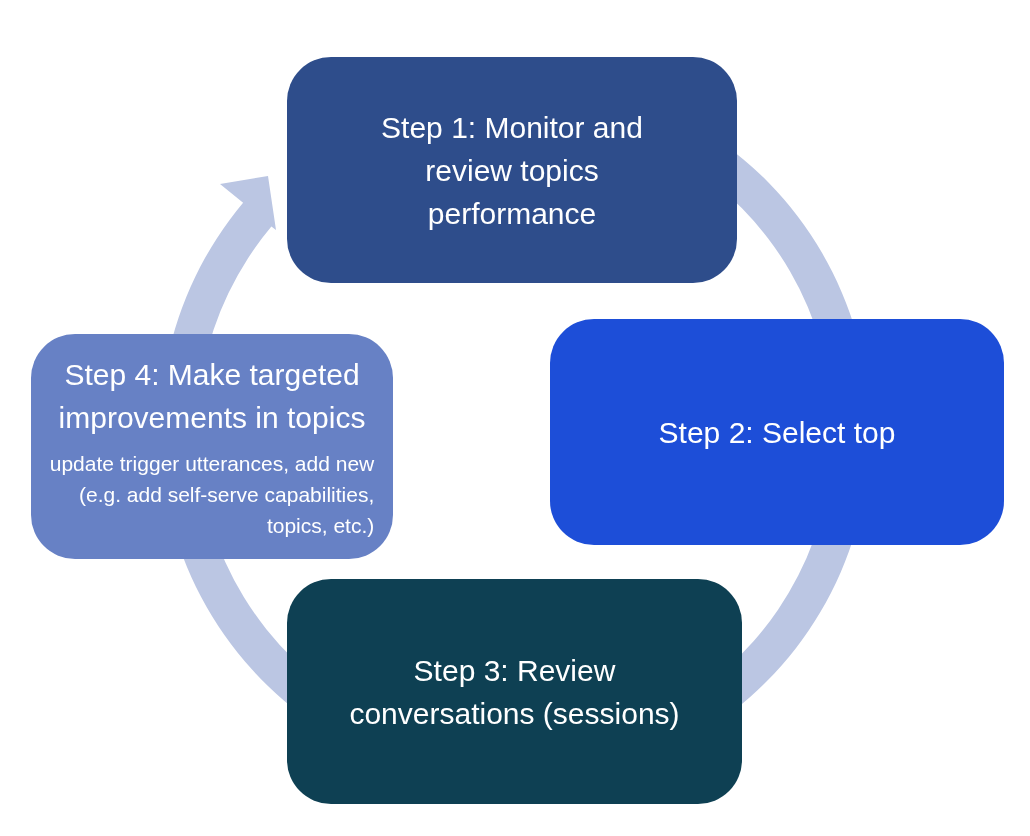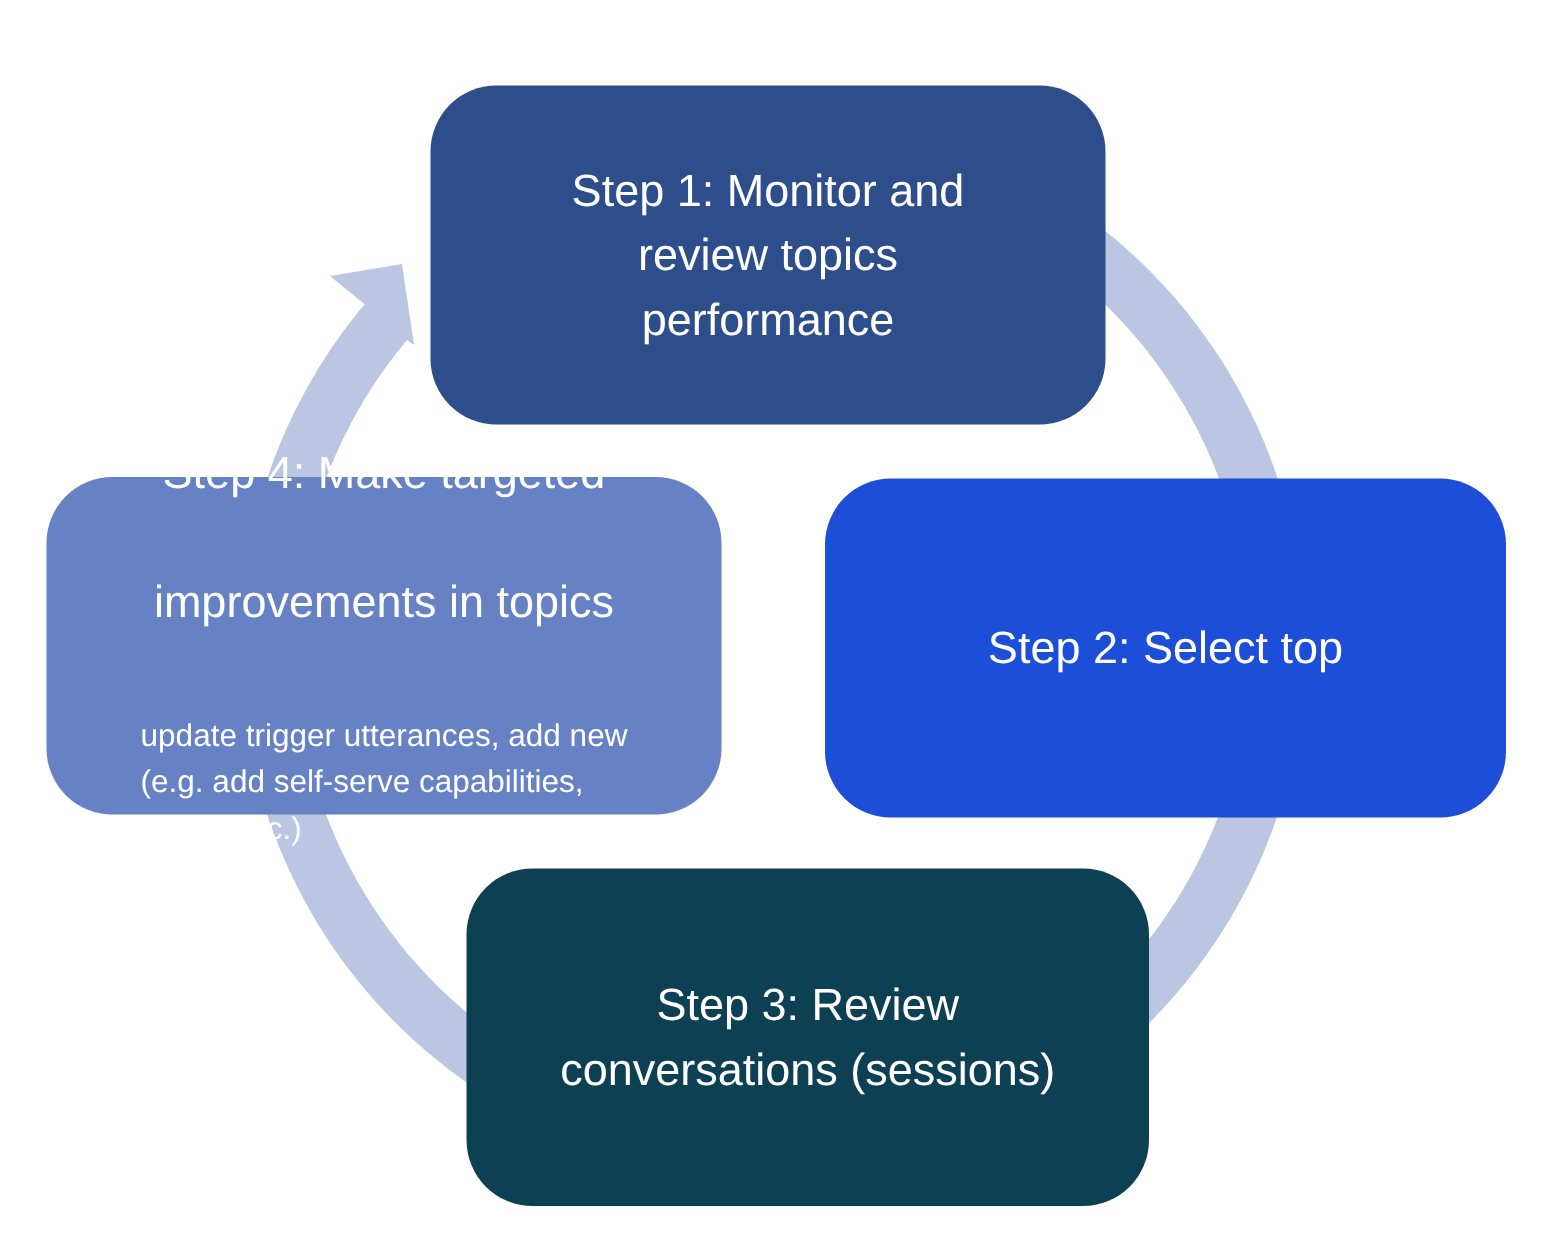--- a/index.html
+++ b/index.html
@@ -17,29 +17,29 @@
     width: 1030px; height: 836px;
   }
   .step-box {
     position: absolute;
     border-radius: 44px;
     color: #ffffff;
     display: flex;
     flex-direction: column;
     align-items: center;
     justify-content: center;
-    text-align: left;
+    text-align: right;
     font-size: 30px;
     line-height: 43px;
   }
   .step-box .line { white-space: nowrap; }
   .box-step1 { left: 287px; top: 57px;  width: 450px; height: 226px; }
   .box-step2 { left: 550px; top: 319px; width: 454px; height: 226px; }
   .box-step3 { left: 287px; top: 579px; width: 455px; height: 225px; }
-  .box-step4 { left: 31px;  top: 318px; width: 450px; height: 225px; gap: 43px; }
+  .box-step4 { left: 31px;  top: 334px; width: 362px; height: 225px; }
   .sub-block {
     margin-top: 9px;
     font-size: 21px;
     line-height: 31px;
   }
 </style>
 </head>
 <body>
 
 <div class="canvas">
@@ -58,21 +58,21 @@
   <div class="step-box box-step1" style="background-color: rgb(46, 77, 139);">
     <div class="line">Step 1: Monitor and</div>
     <div class="line">review topics</div>
     <div class="line">performance</div>
   </div>
 
   <div class="step-box box-step2" style="background-color: #1d4ed8;">
     <div class="line">Step 2: Select top</div>
   </div>
 
-  <div class="step-box box-step3" style="background-color: rgb(14, 64, 83); margin-left: 24px;">
+  <div class="step-box box-step3" style="background-color: rgb(14, 64, 83);">
     <div class="line">Step 3: Review</div>
     <div class="line">conversations (sessions)</div>
   </div>
 
   <div class="step-box box-step4" style="background-color: rgb(103, 129, 197);">
     <div class="line">Step 4: Make targeted</div>
     <div class="line">improvements in topics</div>
     <div class="sub-block">
       <div class="line">update trigger utterances, add new</div>
       <div class="line">(e.g. add self-serve capabilities,</div>

